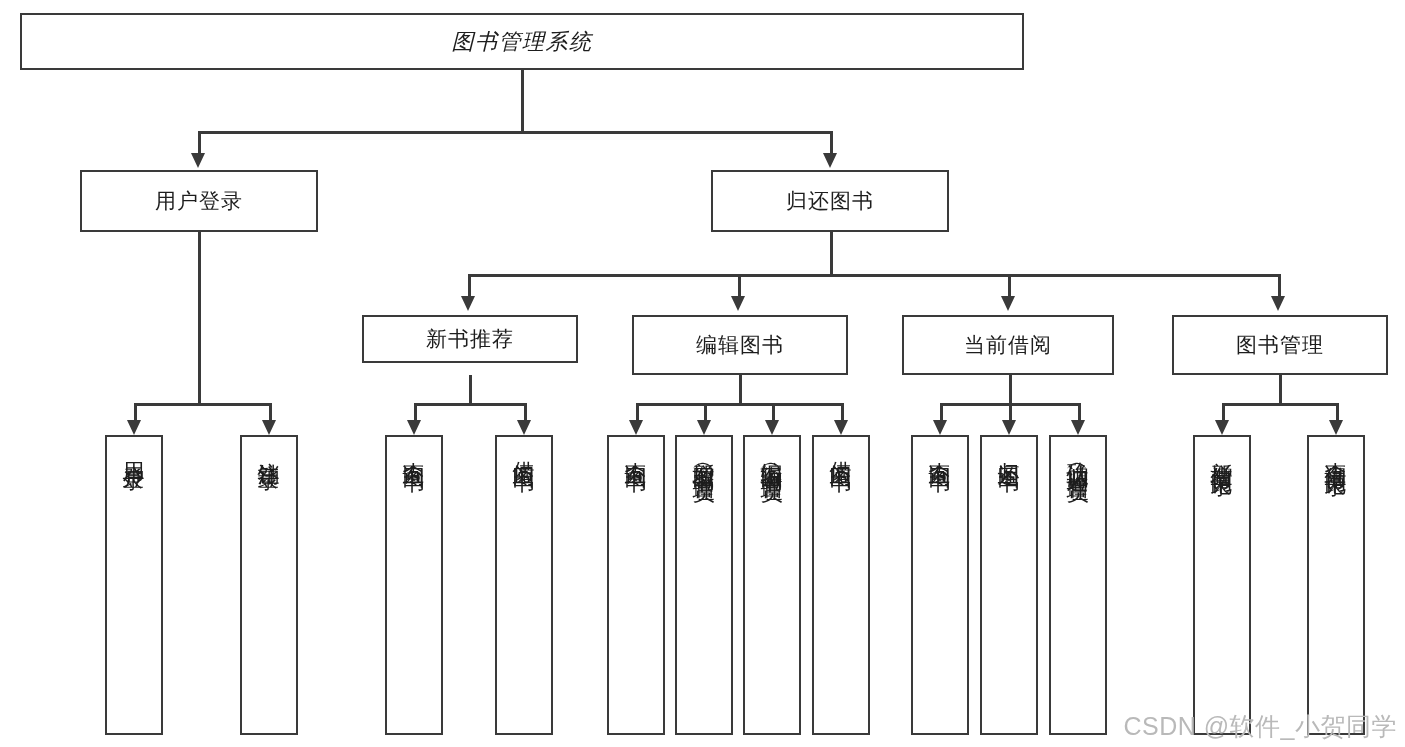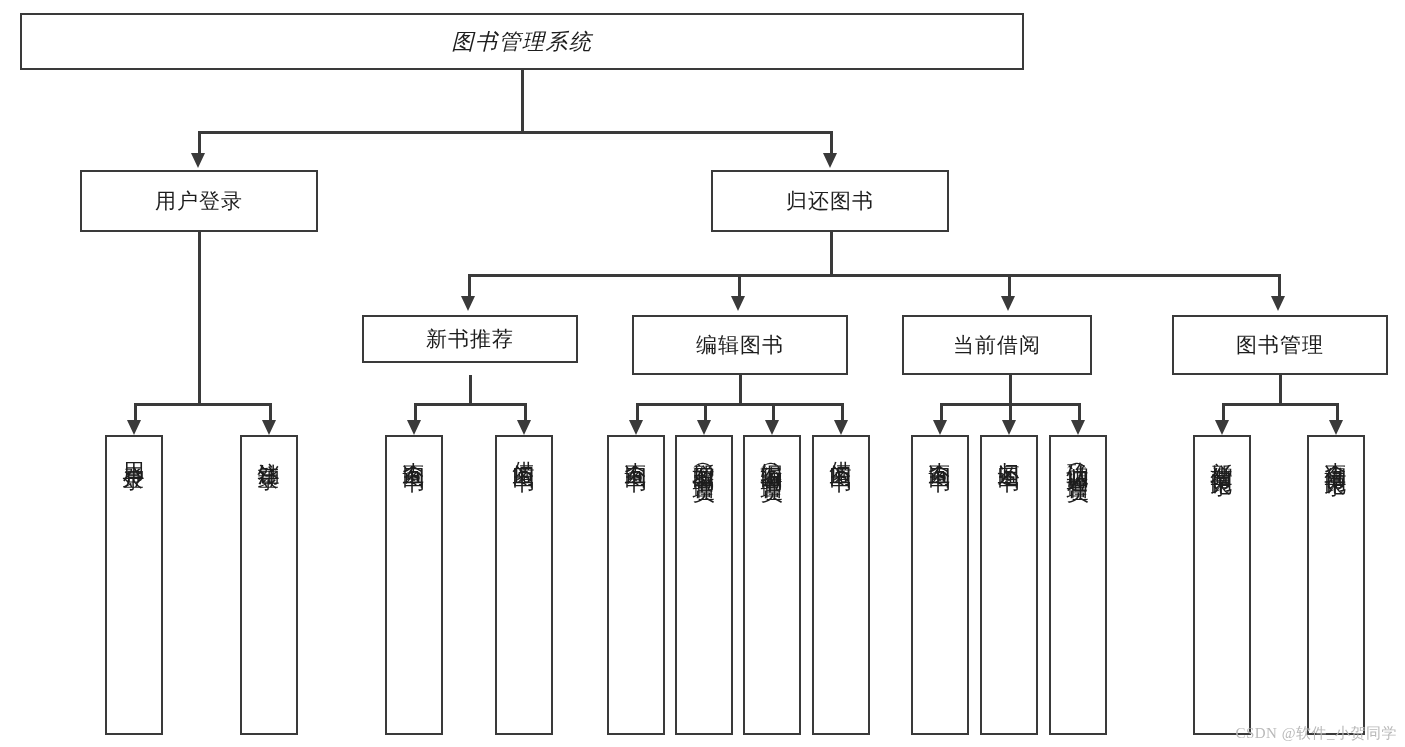--- a/index.html
+++ b/index.html
@@ -65,26 +65,26 @@
     border-left:7.5px solid transparent;
     border-right:7.5px solid transparent;
     border-top:15px solid #3a3a3a;
     z-index:2;
   }
   
   #watermark{
     position:absolute;
     right:8px;
     bottom:4px;
-    font-size:15px;
+    font-size:25px;
     color:#b9b9b9;
     letter-spacing:0.5px;
     white-space:nowrap;
     z-index:5;
-    font-family:Liberation Serif, serif;
+    font-family:Liberation Sans, sans-serif;
   }
 </style>
 </head>
 <body>
 
 <div id="canvas">
 
   <div class="node h root" style="left:20px;top:13px;width:1004px;height:57px;font-style:italic;">
     <span class="lbl">图书管理系统</span>
   </div>
@@ -123,21 +123,21 @@
   <div class="arrow" style="left:1001px;top:296px;"></div>
   <div class="ln v" style="left:1278px;top:274px;height:22px;"></div>
   <div class="arrow" style="left:1271px;top:296px;"></div>
 
   <div class="node h" style="left:362px;top:315px;width:216px;height:48px;">
     <span class="lbl">新书推荐</span>
   </div>
   <div class="node h" style="left:632px;top:315px;width:216px;height:60px;">
     <span class="lbl">编辑图书</span>
   </div>
-  <div class="node h" style="left:902px;top:315px;width:190px;height:60px;">
+  <div class="node h" style="left:902px;top:315px;width:212px;height:60px;">
     <span class="lbl">当前借阅</span>
   </div>
   <div class="node h" style="left:1172px;top:315px;width:216px;height:60px;">
     <span class="lbl">图书管理</span>
   </div>
 
   <div class="ln v" style="left:469px;top:375px;height:30px;"></div>
   <div class="ln h" style="left:414px;top:403px;width:112px;"></div>
   <div class="ln v" style="left:414px;top:403px;height:18px;"></div>
   <div class="arrow" style="left:407px;top:420px;"></div>

